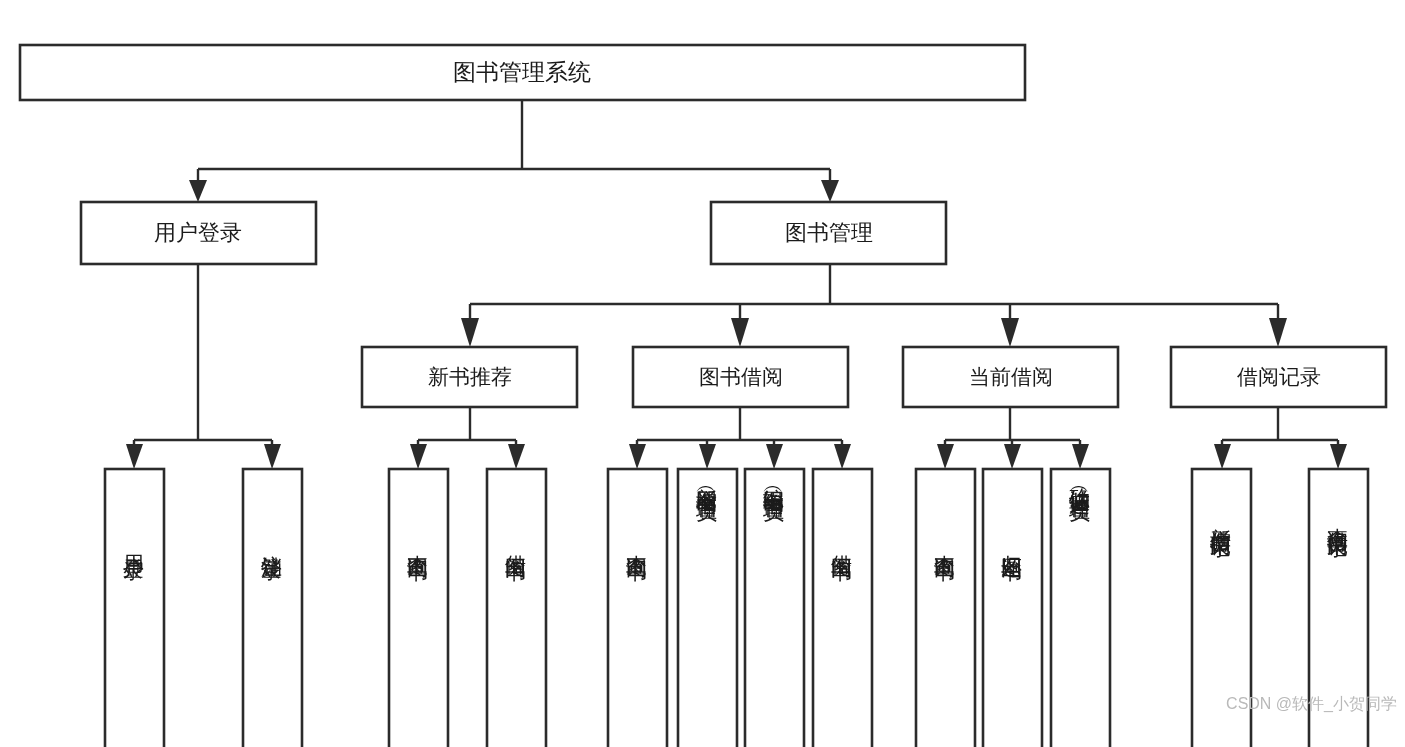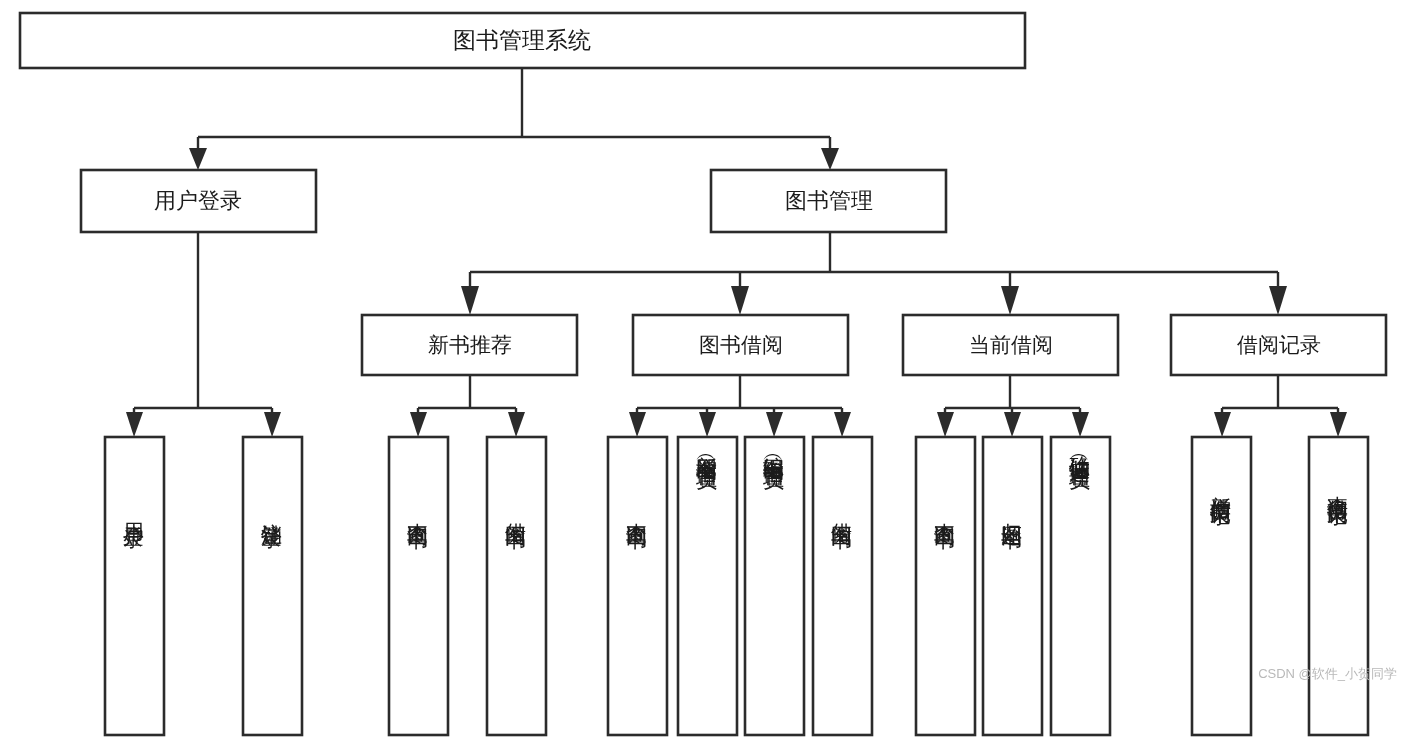--- a/index.html
+++ b/index.html
@@ -11,20 +11,21 @@
     width: 1405px;
     height: 747px;
     font-family: "Liberation Sans", "DejaVu Sans", sans-serif;
     overflow: hidden;
     position: relative;
   }
   #diagram-root {
     position: relative;
     width: 1405px;
     height: 689px;
+    margin-top: 32px;
   }
   svg.flow {
     position: absolute;
     top: 0;
     left: 0;
     width: 1405px;
     height: 747px;
   }
   .node-box {
     fill: #ffffff;
@@ -57,21 +58,21 @@
   }
   .arrow-head {
     fill: #2b2b2b;
     stroke: none;
   }
   .watermark {
     position: absolute;
     right: 8px;
     bottom: 6px;
     font-family: "Liberation Sans", "DejaVu Sans", sans-serif;
-    font-size: 13px;
+    font-size: 16px;
     color: #b9b9b9;
     white-space: nowrap;
     user-select: none;
   }
 </style>
 </head>
 <body>
 
 <div id="diagram-root">
 

